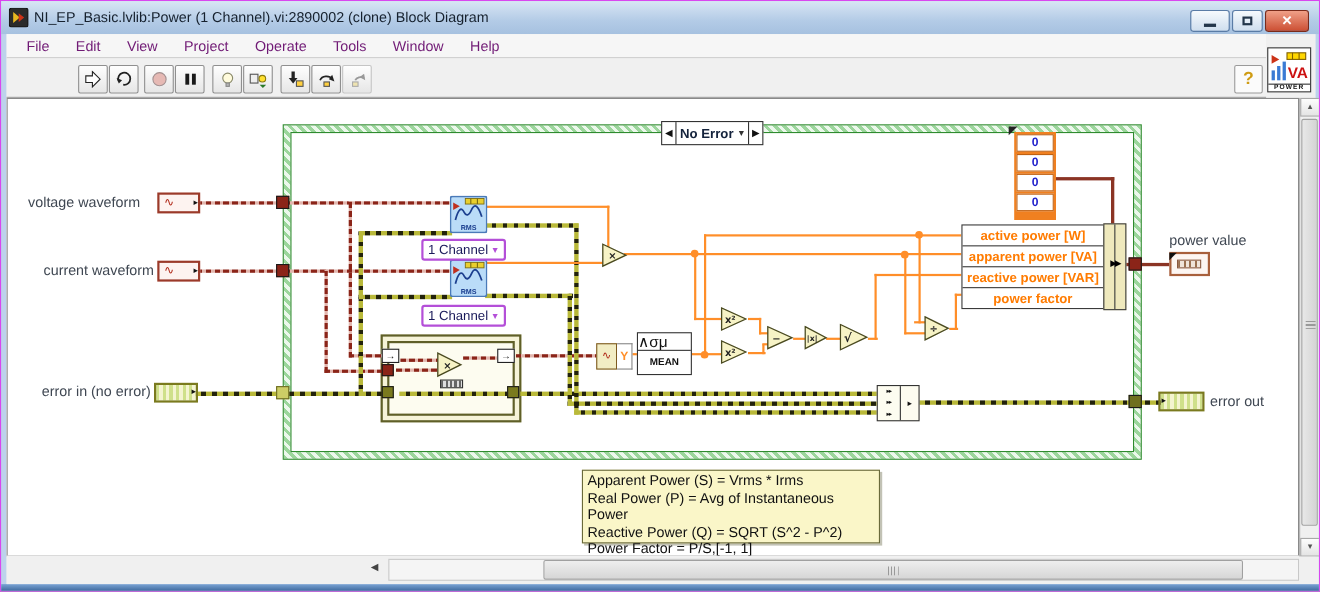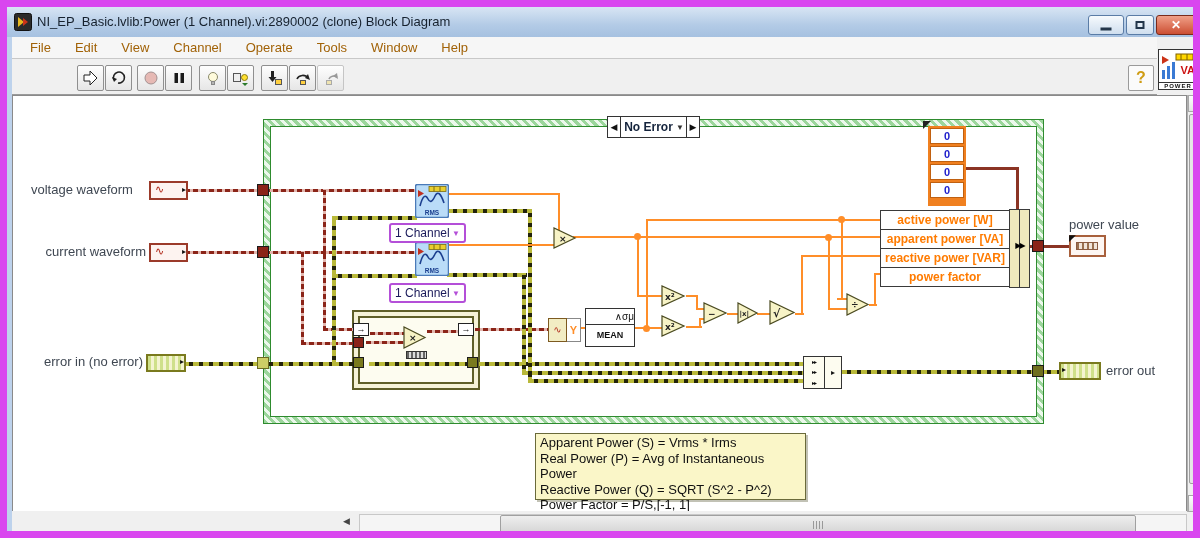--- a/index.html
+++ b/index.html
@@ -1,25 +1,25 @@
 <!DOCTYPE html>
 <html><head>
 <meta charset="utf-8">
 <style>
   html,body{margin:0;padding:0;background:#555;}
   *{box-sizing:border-box;font-family:"Liberation Sans",sans-serif;}
-  .win{position:relative;width:1200px;height:538px;background:#bdd2ec;border:7px solid #d946ef;overflow:hidden;}
+  .win{position:relative;width:1200px;height:538px;background:#bdd2ec;border:1px solid #d946ef;overflow:hidden;}
   .titlebar{position:absolute;left:0;top:0;width:1200px;height:30px;background:linear-gradient(#d8e5f4,#b3cbe6 60%,#a6c1e0);}
   .title-text{position:absolute;left:30px;top:7px;font-size:13px;color:#16212e;}
   .app-icon{position:absolute;left:7px;top:6px;width:18px;height:18px;}
   .winbtn{position:absolute;top:8px;height:20px;border:1px solid #5a7ca6;border-radius:3px;background:linear-gradient(#f6fafd,#cfdeee);}
   .winbtn .g{position:absolute;left:50%;top:50%;transform:translate(-50%,-50%);}
   .client{position:absolute;left:5px;top:30px;width:1190px;height:500px;background:#f0f0f0;}
   .menubar{position:absolute;left:5px;top:30px;width:1145px;height:22px;background:#f6f6f6;border-bottom:1px solid #c8c8c8;display:flex;align-items:center;gap:24px;padding-left:18px;}
-  .menubar span{font-size:13px;color:#a16207;}
+  .menubar span{font-size:13px;color:#701a75;}
   .toolbar{position:absolute;left:5px;top:52px;width:1145px;height:36px;background:#f0f0f0;border-bottom:1px solid #9a9a9a;}
   .tbtn{position:absolute;top:58px;width:27px;height:26px;border:1px solid #8f8f8f;border-radius:2px;background:linear-gradient(#fefefe,#e6e6e6);}
   .tbtn svg{position:absolute;left:50%;top:50%;transform:translate(-50%,-50%);}
   .helpbtn{position:absolute;left:1121px;top:58px;width:26px;height:26px;border:1px solid #9a9a9a;border-radius:2px;background:#fbfbfb;font-weight:bold;font-size:16px;color:#cf9c14;text-align:center;line-height:24px;}
   .vi-icon{position:absolute;left:1151px;top:42px;width:40px;height:41px;background:#fff;border:1px solid #333;z-index:30;}
   .diagram{position:absolute;left:5px;top:88px;width:1175px;height:417px;background:#fff;border:1px solid #8a8a8a;}
   
   .case-outer{position:absolute;left:256px;top:112px;width:781px;height:305px;border:1px solid #2e8b2e;background:repeating-linear-gradient(45deg,#9cd69c 0 3px,#ecf8ec 3px 6px);z-index:2;}
   .case-inner{position:absolute;left:263px;top:119px;width:767px;height:291px;background:#fff;border:1px solid #2e8b2e;z-index:3;}
   .selector{position:absolute;left:600px;top:109px;width:93px;height:22px;background:#fff;border:1px solid #333;display:flex;align-items:center;z-index:12;}
@@ -45,21 +45,21 @@
   .tp{fill:#f7f3c6;stroke:#4a4a20;stroke-width:1.2;}
   .tt{font:bold 9px "DejaVu Sans",sans-serif;fill:#222;}
   .iconblk{position:absolute;z-index:7;}
   .dd{position:absolute;width:77px;height:20px;background:#fff;border:2px solid #b44fd8;border-radius:3px;z-index:7;display:flex;align-items:center;padding:0 4px;}
   .dd .t{flex:1;font-size:12px;color:#1a1a5a;}
   .dd .c{font-size:8px;color:#b44fd8;}
   .struct-outer{position:absolute;left:345px;top:303px;width:128px;height:80px;border:2px solid #5f5f28;background:#f6f3d8;z-index:4;}
   .struct-inner{position:absolute;left:351px;top:309px;width:116px;height:68px;border:2px solid #5f5f28;background:#fdfcf0;z-index:4;}
   .atun{position:absolute;width:16px;height:13px;background:#fff;border:1px solid #222;z-index:8;font-size:9px;font-weight:bold;color:#111;text-align:center;line-height:11px;}
   .meanblk{position:absolute;left:578px;top:301px;width:50px;height:39px;background:#fff;border:1px solid #333;z-index:7;}
-  .meanblk .a{height:16px;border-bottom:1px solid #333;text-align:right;font-size:10px;line-height:15px;color:#111;}
+  .meanblk .a{height:16px;border-bottom:1px solid #333;text-align:left;font-size:14px;line-height:15px;color:#111;}
   .meanblk .b{text-align:center;font-size:9px;font-weight:bold;line-height:20px;color:#111;}
   .ynode{position:absolute;left:541px;top:311px;width:33px;height:24px;display:flex;z-index:7;}
   .ynode .wf{width:19px;background:#f2edc4;border:1px solid #7d5a20;color:#b02818;font-size:10px;text-align:center;line-height:22px;}
   .ynode .yy{flex:1;background:#fff;border:1px solid #888;border-left:none;color:#ff8e29;font-weight:bold;font-size:11px;text-align:center;line-height:22px;}
   .merge{position:absolute;left:796px;top:349px;width:39px;height:33px;background:#fdfcf0;border:1px solid #333;display:flex;z-index:7;}
   .merge .l{width:21px;border-right:1px solid #333;display:flex;flex-direction:column;justify-content:space-around;}
   .merge .l span{font-size:6px;line-height:6px;color:#111;text-align:center;letter-spacing:-1px;}
   .merge .r{flex:1;font-size:8px;color:#111;text-align:center;line-height:31px;}
   .arrc{position:absolute;left:921px;top:119px;width:38px;height:80px;background:#f08020;padding:2px;z-index:7;}
   .arrc .cell{height:16px;background:#fff;border:1px solid #c06010;margin-bottom:2px;color:#2020cc;font-weight:bold;font-size:11px;text-align:center;line-height:14px;}
@@ -109,21 +109,21 @@
         <div class="g" style="color:#fff;font-weight:bold;font-size:12px;">✕</div>
       </div>
   </div>
 
   <div class="client"></div>
 
   <div class="menubar">
     <span>File</span>
     <span>Edit</span>
     <span>View</span>
-    <span>Channel</span>
+    <span>Project</span>
     <span>Operate</span>
     <span>Tools</span>
     <span>Window</span>
     <span>Help</span>
   </div>
 
   <div class="toolbar"></div>
   <div class="tbtn" style="left:70px;">
       <svg width="16" height="16">
         <polygon points="1,5 7,5 7,1 14,8 7,15 7,11 1,11" fill="#fff" stroke="#222"></polygon>
@@ -184,21 +184,21 @@
   <div class="vi-icon">
     <svg width="38" height="39">
       <polygon points="3,6 10,10 3,14" fill="#cc3318"></polygon>
       <rect x="17" y="4" width="17" height="6" fill="#ffd700" stroke="#806000"></rect>
       <line x1="22" y1="4" x2="22" y2="10" stroke="#806000"></line>
       <line x1="28" y1="4" x2="28" y2="10" stroke="#806000"></line>
       <rect x="3" y="20" width="3" height="9" fill="#3a7ad4"></rect>
       <rect x="8" y="16" width="3" height="13" fill="#3a7ad4"></rect>
       <rect x="13" y="12" width="3" height="17" fill="#3a7ad4"></rect>
     </svg>
-    <div style="position:absolute;right:2px;top:14px;color:#cc1111;font-weight:bold;font-size:11px;">VA</div>
+    <div style="position:absolute;right:2px;top:14px;color:#cc1111;font-weight:bold;font-size:14px;">VA</div>
     <div style="position:absolute;left:0;bottom:0;width:100%;border-top:1px solid #333;font-size:6px;font-weight:bold;text-align:center;color:#111;letter-spacing:1px;">POWER</div>
   </div>
 
   <div class="diagram"></div>
 
   <div class="case-outer"></div>
   <div class="case-inner"></div>
   <div class="selector">
     <span class="arr al">◀</span>
     <span class="lbl">No Error</span>
@@ -267,21 +267,21 @@
   <i class="dot" style="left:636px;top:318px"></i>
   <i class="dot" style="left:818px;top:227px"></i>
   <i class="dot" style="left:831px;top:209px"></i>
 
   <div class="tunnel" style="left:250px;top:177px;background:#8b2418"></div>
   <div class="tunnel" style="left:250px;top:239px;background:#8b2418"></div>
   <div class="tunnel" style="left:250px;top:350px;background:#cdcd66;border-color:#6a6a20"></div>
   <div class="tunnel" style="left:1025px;top:233px;background:#8b2418"></div>
   <div class="tunnel" style="left:1025px;top:358px;background:#6f6f1f"></div>
 
-  <div class="lab" style="left:24px;top:175px;width:103px;text-align:left">voltage waveform</div>
+  <div class="lab" style="left:24px;top:175px;width:103px;text-align:center">voltage waveform</div>
   <div class="term" style="left:142px;top:174px;width:39px;height:19px;border:2px solid #9b3a2a;background:#fdf3f0;">
     <span style="position:absolute;left:4px;top:0px;color:#b02818;font-size:11px;">∿</span>
     <span style="position:absolute;right:0px;top:2px;color:#111;font-size:8px;">▸</span>
   </div>
   <div class="lab" style="left:36px;top:237px;width:103px;text-align:right">current waveform</div>
   <div class="term" style="left:142px;top:236px;width:39px;height:19px;border:2px solid #9b3a2a;background:#fdf3f0;">
     <span style="position:absolute;left:4px;top:0px;color:#b02818;font-size:11px;">∿</span>
     <span style="position:absolute;right:0px;top:2px;color:#111;font-size:8px;">▸</span>
   </div>
   <div class="lab" style="left:30px;top:347px;width:106px;text-align:right">error in (no error)</div>

